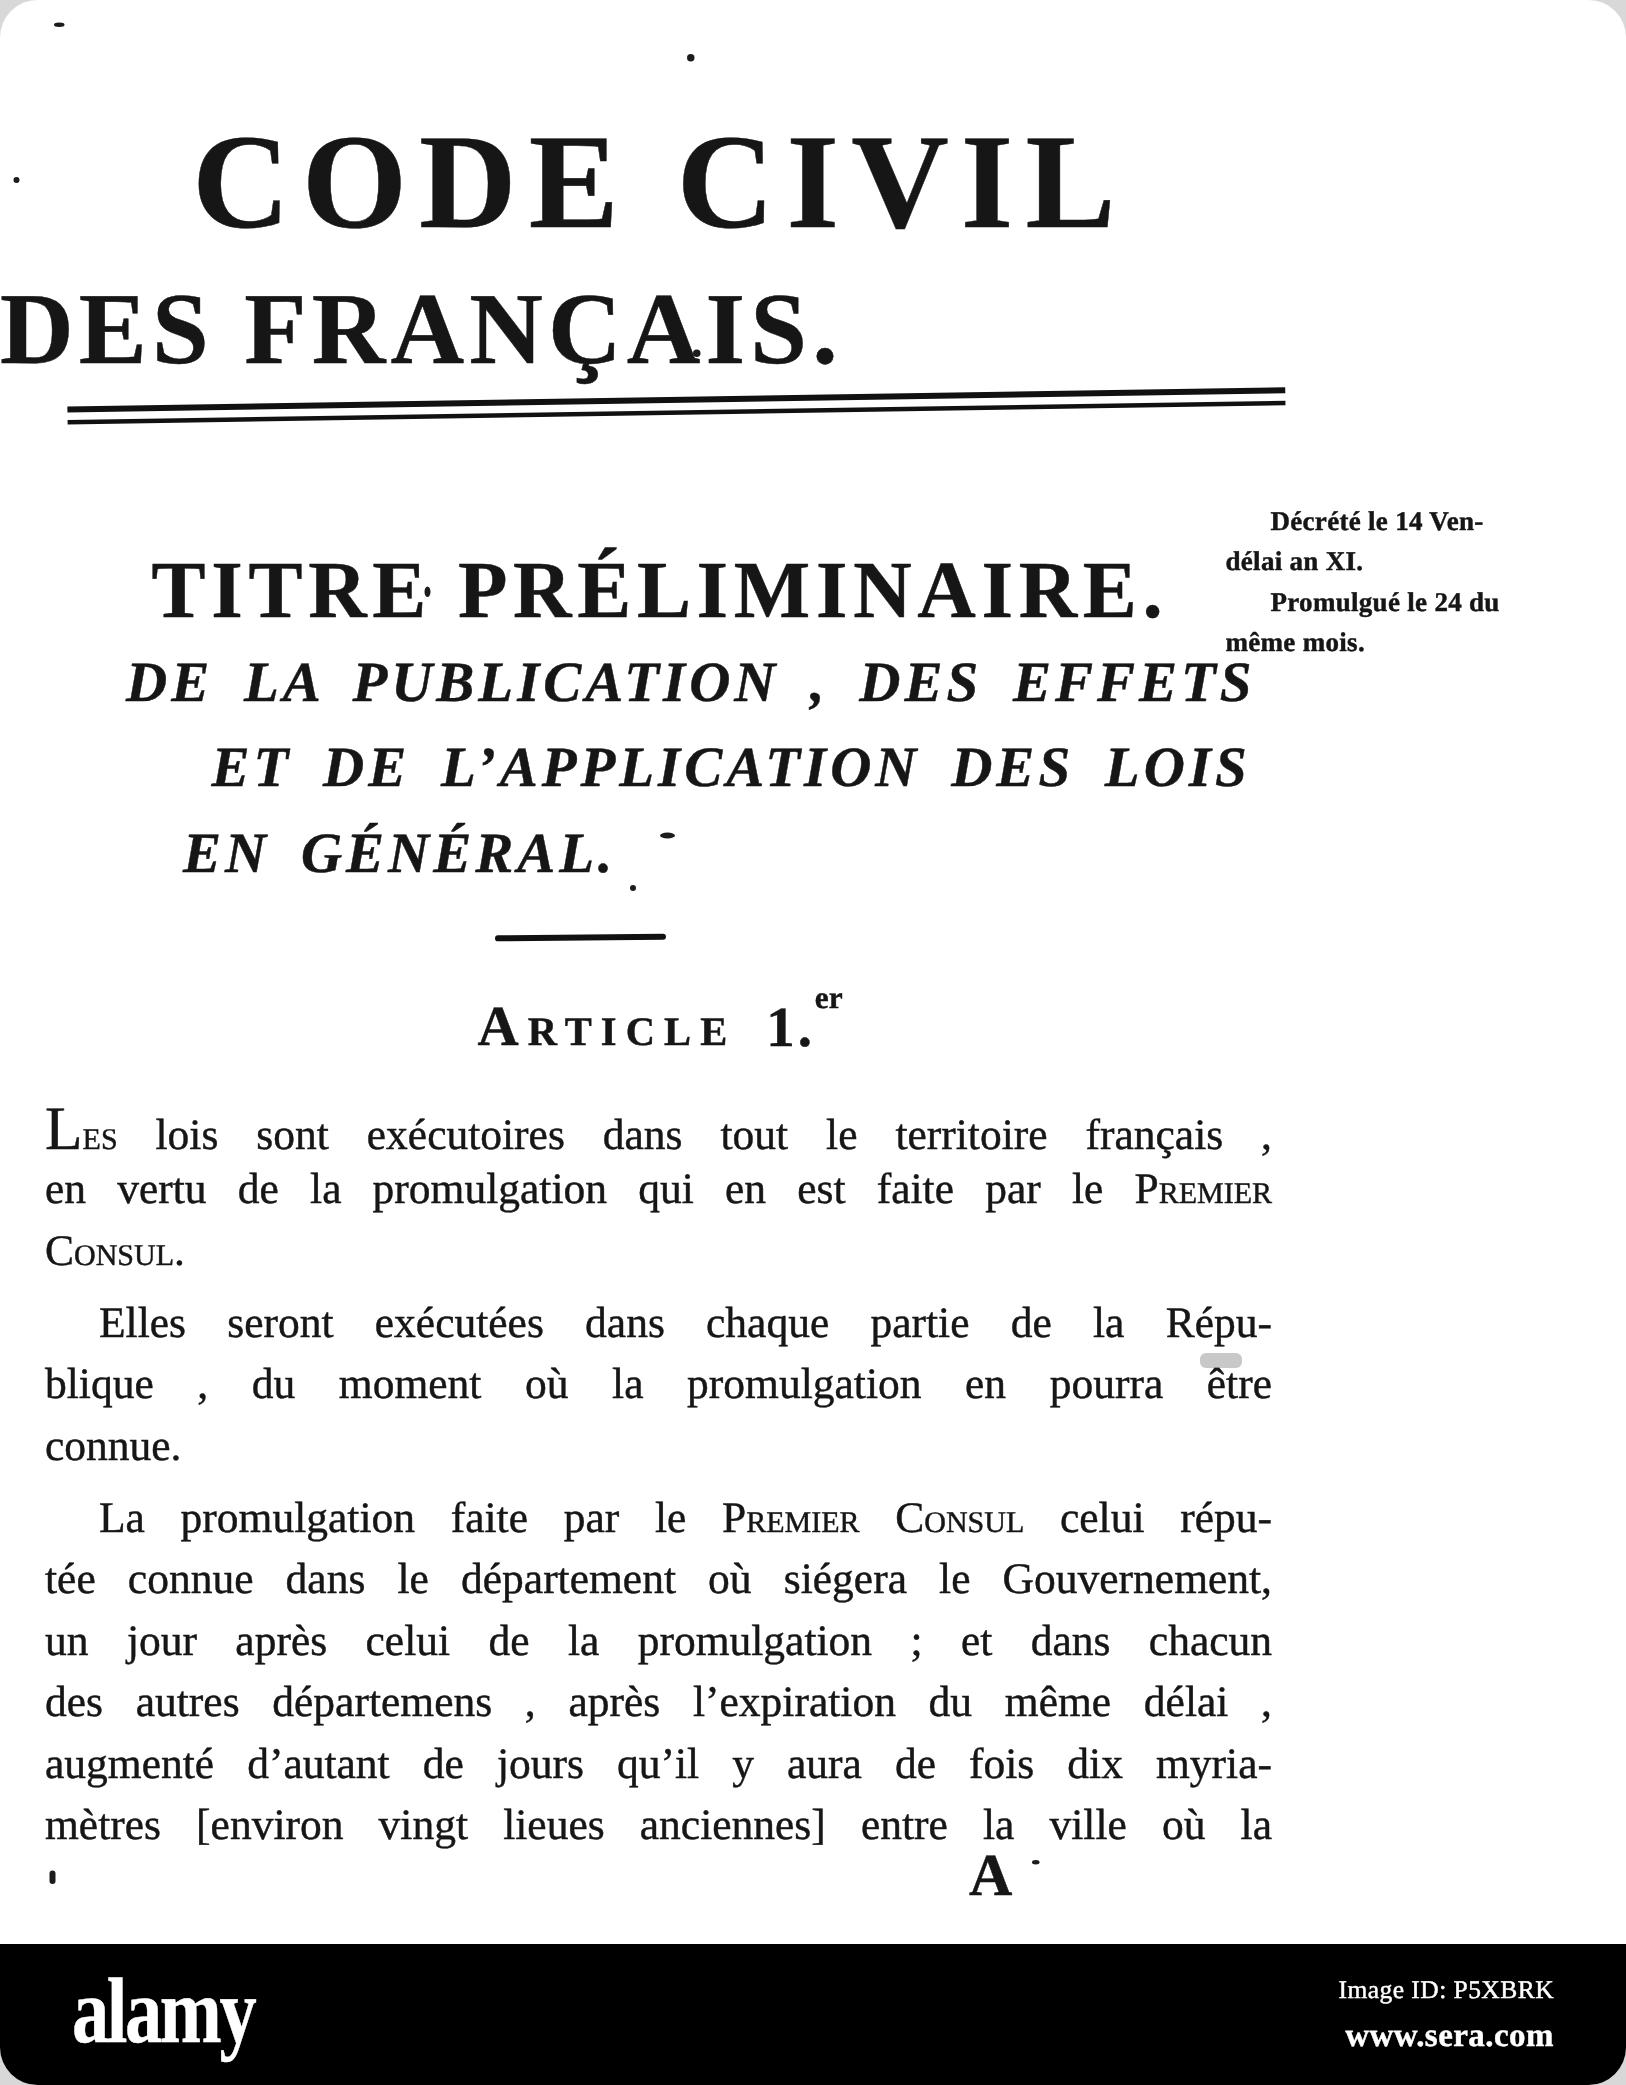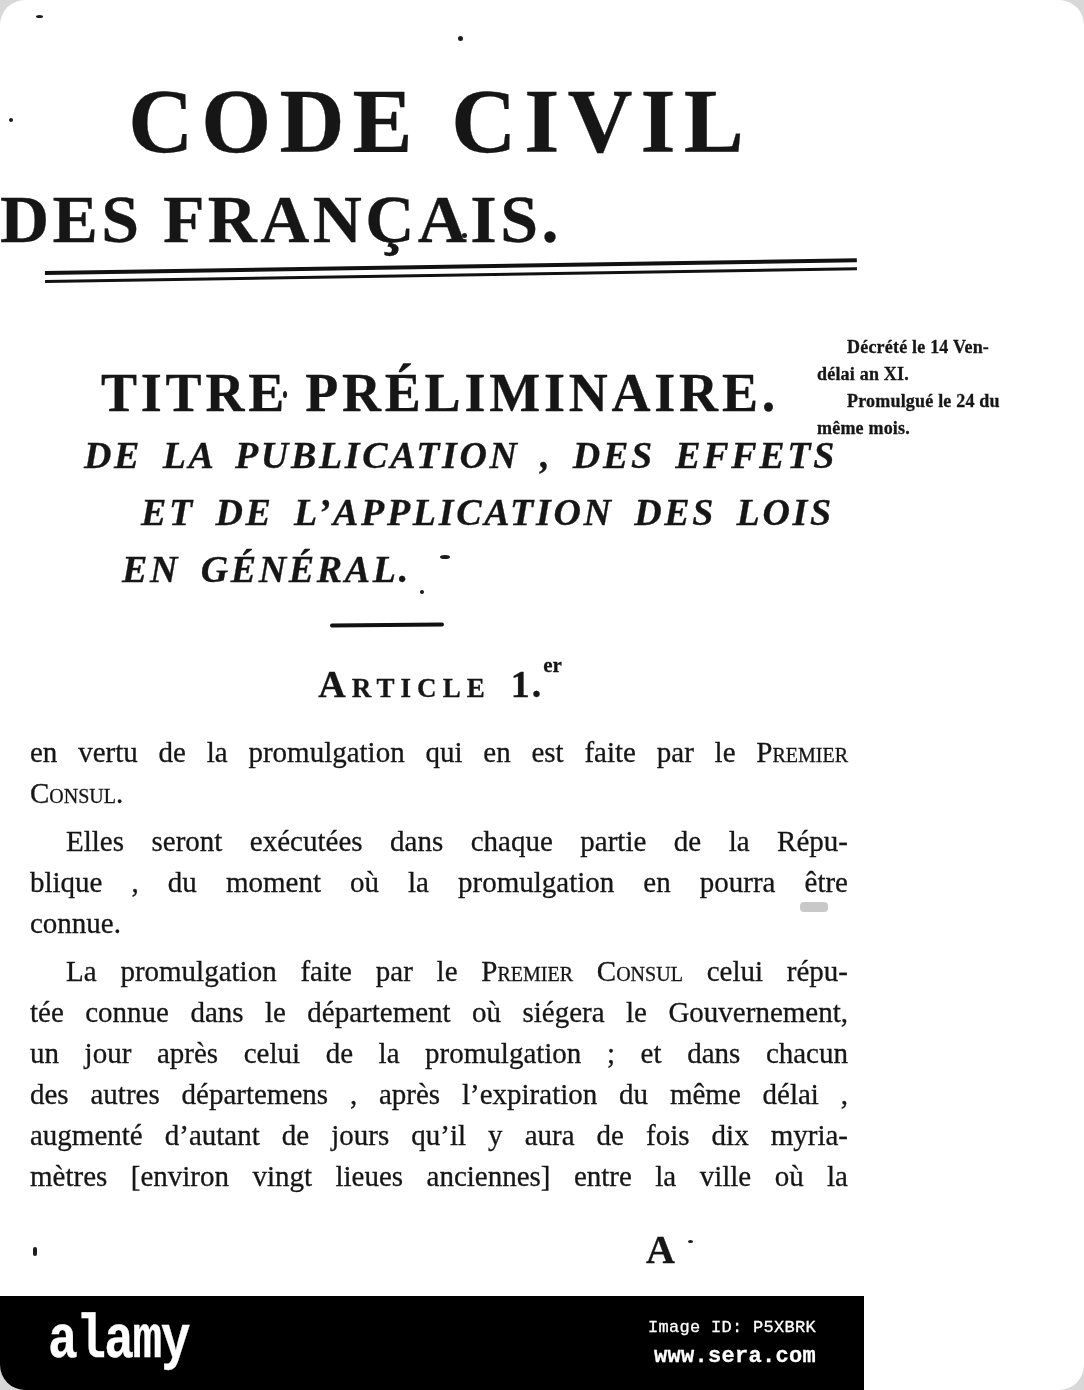--- a/index.html
+++ b/index.html
@@ -87,25 +87,25 @@
   .initial { font-size:41px; }
 
   
   .signature {
     position:absolute; left:646px; top:1226px;
     font-size:40px; font-weight:bold;
   }
 
   
   .wm-bar {
-    position:absolute; left:0; top:1296px; width:864px; height:94px;
+    position:absolute; left:0; top:1296px; width:1084px; height:94px;
     background:var(--bar,#000000); color:var(--wm-text,#ffffff);
     display:flex; align-items:center; justify-content:space-between;
     padding:0 48px; box-sizing:border-box;
-    font-family:Liberation Mono, monospace;
+    font-family:Liberation Serif, serif;
   }
   .wm-logo {
     font-size:62px; font-weight:bold; letter-spacing:-2px;
     transform:scaleX(0.8); transform-origin:left center;
     line-height:94px; margin-top:-4px;
   }
   .wm-right { text-align:right; }
   .wm-id { font-size:17px; letter-spacing:0.3px; margin-bottom:7px; }
   .wm-url { font-size:22px; font-weight:bold; letter-spacing:0.3px; }
 
@@ -139,20 +139,23 @@
   <div class="subtitle-line subtitle-l3">EN GÉNÉRAL.</div>
 
   <div class="short-rule"></div>
 
   <div class="article-heading">
     <span class="art-word">Article</span><span class="art-num">1.</span><sup class="art-sup">er</sup>
   </div>
 
   <div class="body-text">
     <div class="bl">
+      <span class="initial">L</span><span class="sc">es</span><span> lois sont exécutoires dans tout le territoire français ,</span>
+    </div>
+    <div class="bl">
       <span>en vertu de la promulgation qui en est faite par le </span><span class="sc">Premier</span>
     </div>
     <div class="bl short">
       <span class="sc">Consul.</span>
     </div>
 
     <div class="bl ind pstart">Elles seront exécutées dans chaque partie de la Répu-</div>
     <div class="bl">blique , du moment où la promulgation en pourra être</div>
     <div class="bl short">connue.</div>
 

